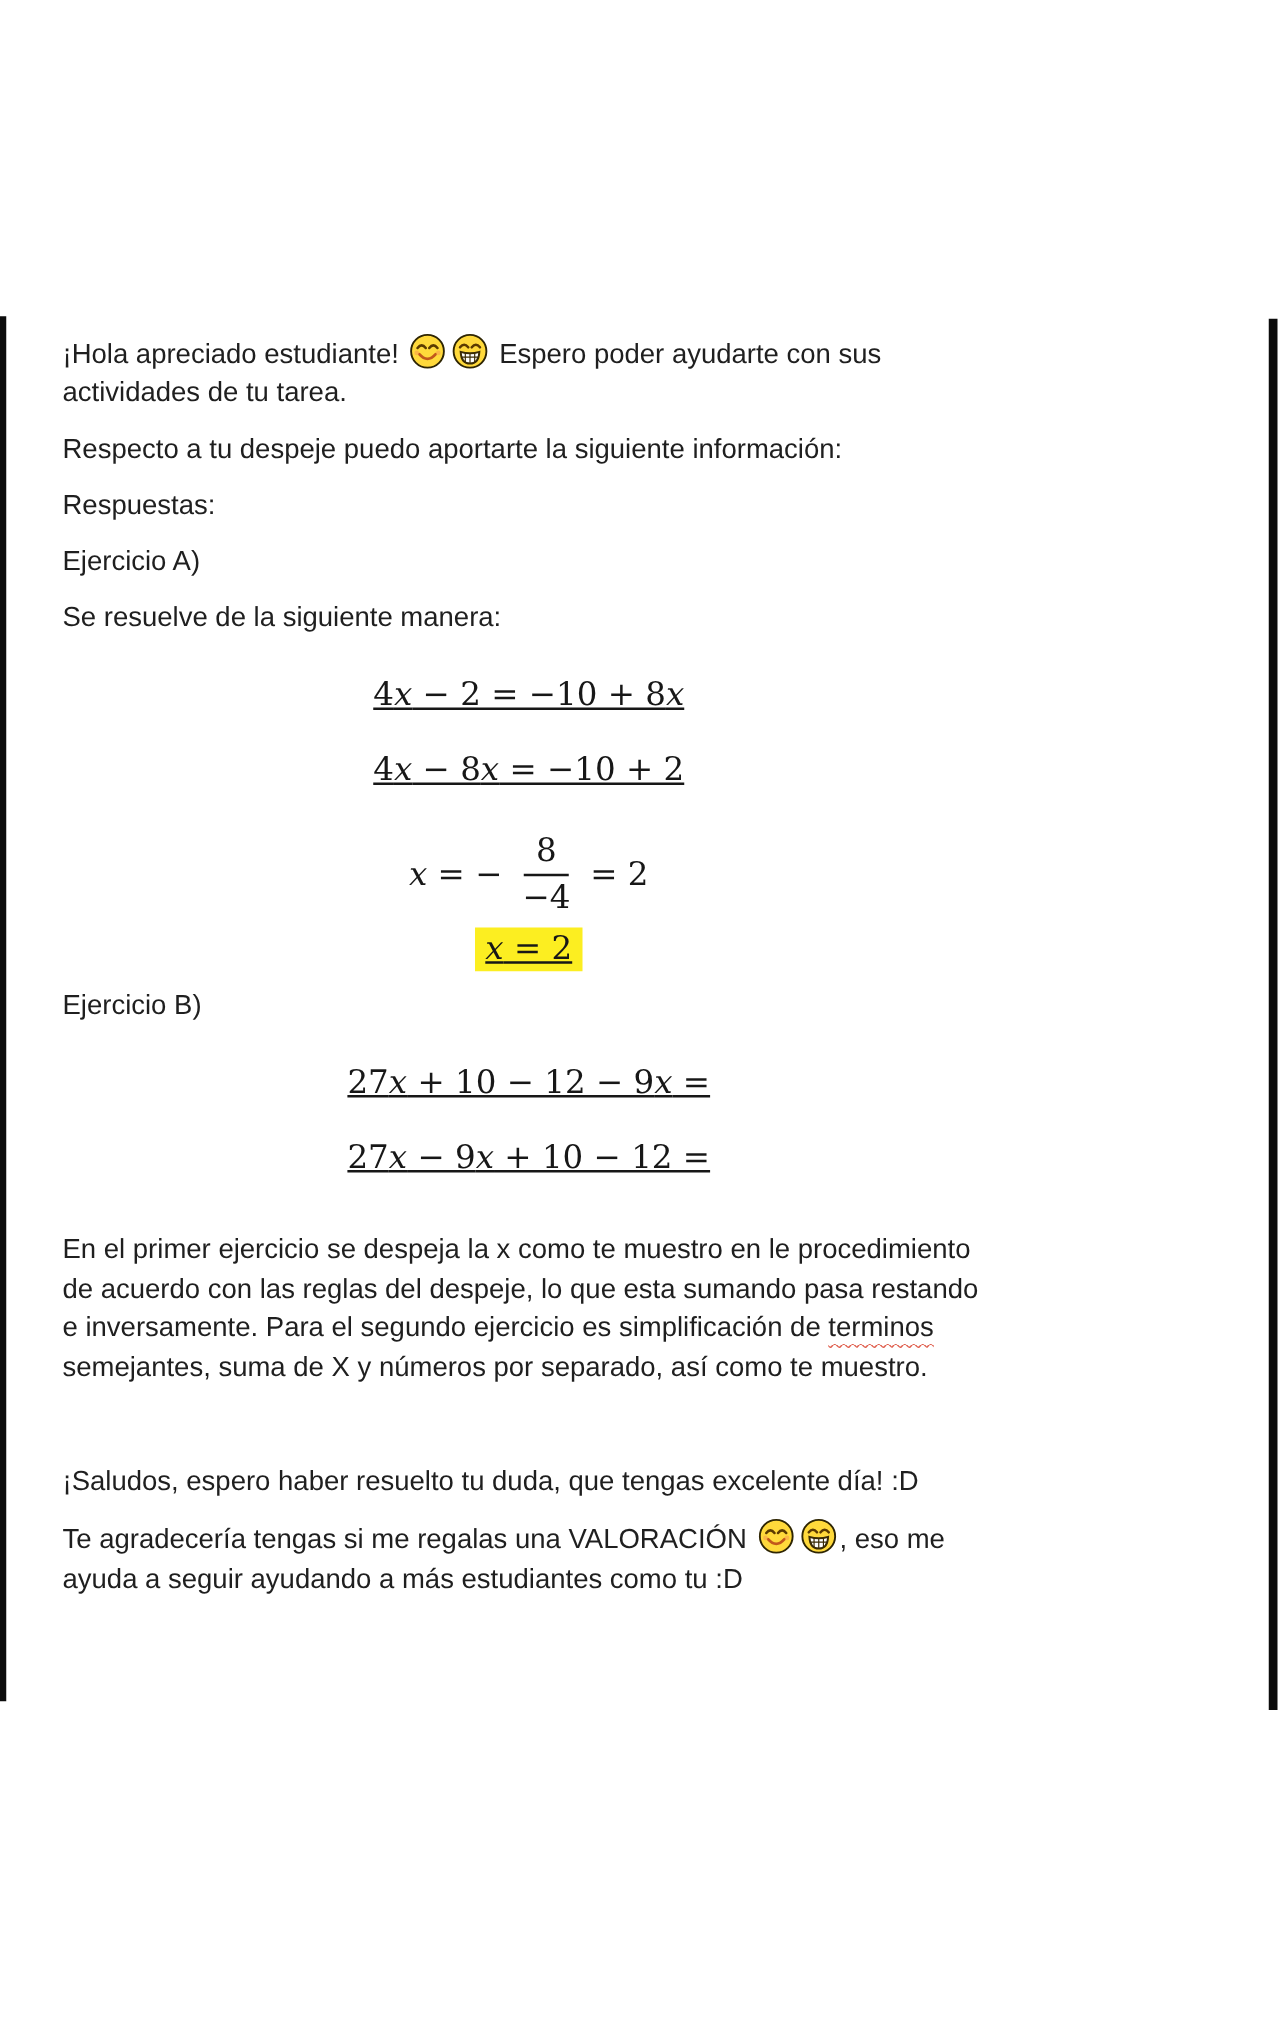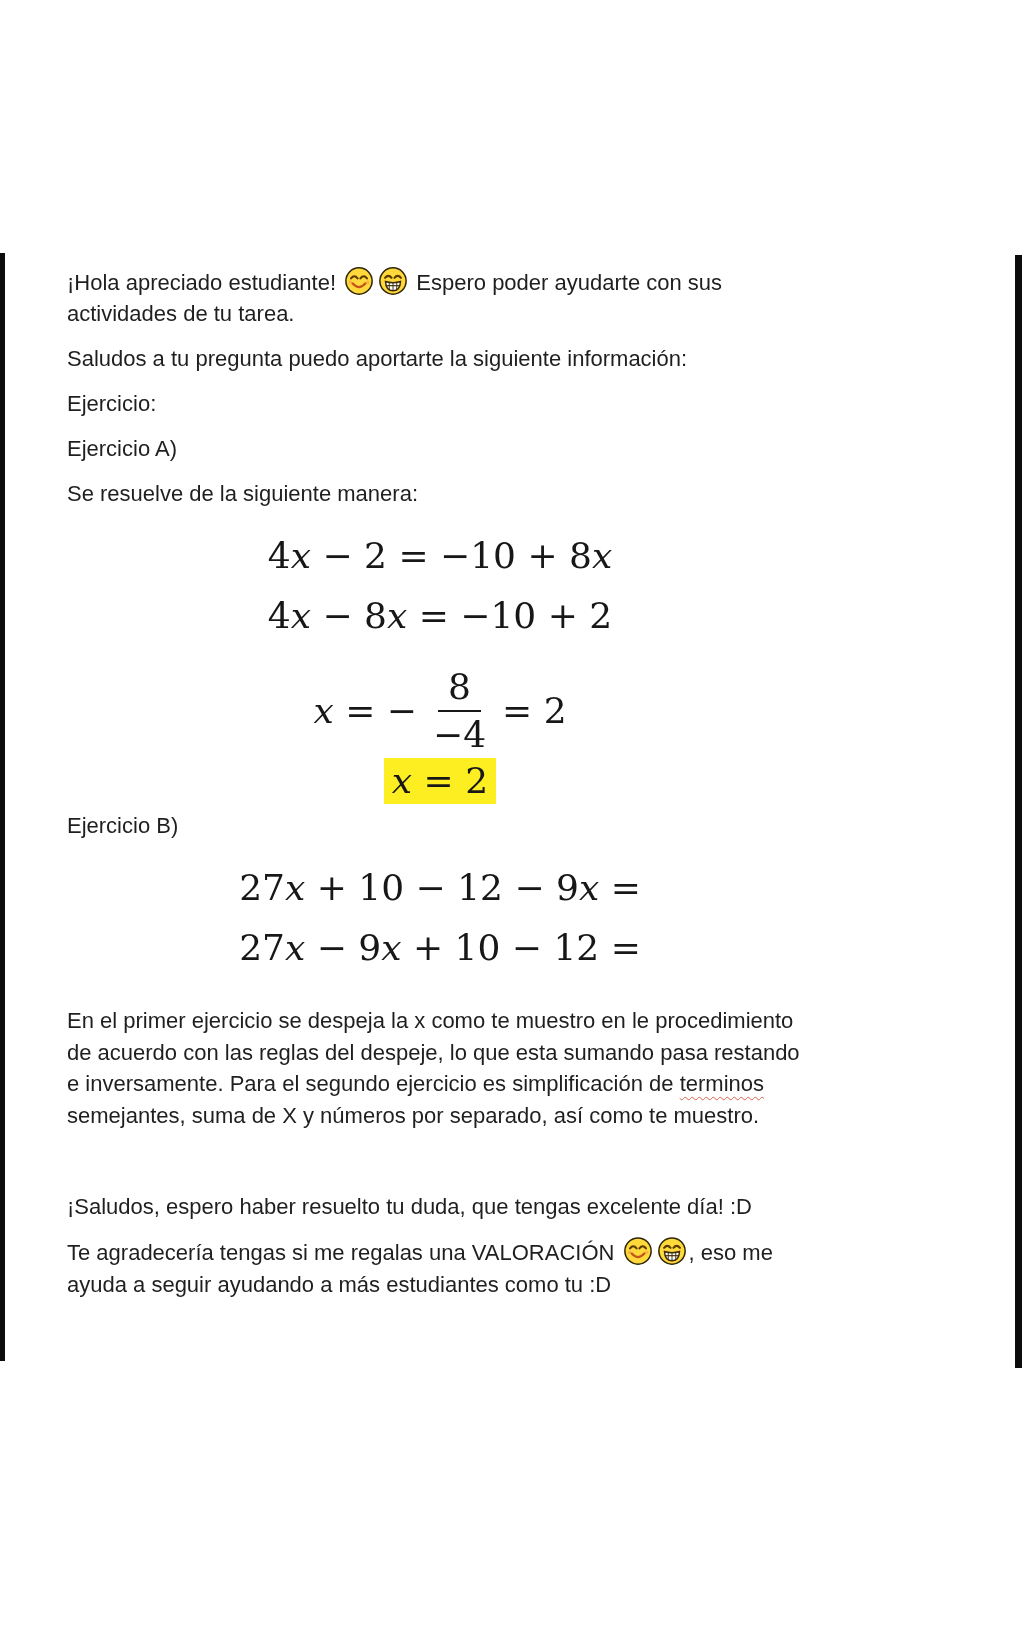--- a/index.html
+++ b/index.html
@@ -9,21 +9,21 @@
     font-family:"Liberation Sans", sans-serif;
     color:#1f1f1f;
     position:relative;
     overflow:hidden;
   }
   .page-edge{position:absolute;background:#0c0c0c;}
   .page-edge.left{left:0;top:253px;width:5px;height:1108px;}
   .page-edge.right{left:1015px;top:255px;width:7px;height:1113px;}
 
   .content{
-    position:absolute;top:0;left:0;width:844px;padding-left:17px;
+    position:absolute;top:0;left:0;width:844px;
   }
   .doc{
     padding:266px 48px 0 50px;
   }
   p.line{
     font-size:22px;
     line-height:31px;
     margin:0 0 14px 0;
   }
   p.para{
@@ -31,25 +31,26 @@
     line-height:31.5px;
     margin:14px 0 0 0;
     max-width:885px;
   }
   .spacer-lg{height:44px;}
   .spacer-md{height:16px;}
 
   
   .math-line{
     font-family:"DejaVu Serif", serif;
-    font-size:36px;
+    font-size:26px;
     line-height:34px;
     text-align:center;
     margin:0 0 10px 0;
     color:#171717;
+    text-decoration:underline;
   }
   .math-line .mx, .mx{font-style:italic;font-family:"DejaVu Serif", serif;}
   .frac-line{margin:8px 0 10px 0;}
   .frac-wrap{display:inline-flex;align-items:center;gap:6px;}
   .frac{
     display:inline-flex;flex-direction:column;align-items:center;
     vertical-align:middle;line-height:1.1;
   }
   .frac .num{padding:0 10px 3px 10px;border-bottom:2px solid #171717;}
   .frac .den{padding:3px 10px 0 10px;}
@@ -97,23 +98,23 @@
           </svg></span><span class="emoji"><svg viewBox="0 0 32 32">
             <circle cx="16" cy="16" r="14" fill="#ffd93b" stroke="#2e2503" stroke-width="1.6"></circle>
             <path d="M7.5 12.6 Q11 8.4 14.5 12.6" fill="none" stroke="#5b3a00" stroke-width="2.2" stroke-linecap="round"></path>
             <path d="M17.5 12.6 Q21 8.4 24.5 12.6" fill="none" stroke="#5b3a00" stroke-width="2.2" stroke-linecap="round"></path>
             <path d="M8 16.5 Q16 19 24 16.5 Q23.5 26.5 16 26.5 Q8.5 26.5 8 16.5 Z" fill="#ffffff" stroke="#3a2b05" stroke-width="1.6"></path>
             <path d="M8.4 21 L23.6 21" stroke="#3a2b05" stroke-width="1.2"></path>
             <path d="M12 17.6 L12 25.4 M16 18 L16 26 M20 17.6 L20 25.4" stroke="#3a2b05" stroke-width="1"></path>
           </svg></span>
       <span>Espero poder ayudarte con sus actividades de tu tarea.</span></p>
 
-    <p class="line">Saludos a tu pregunta puedo aportarte la siguiente información:</p>
+    <p class="line">Respecto a tu despeje puedo aportarte la siguiente información:</p>
 
-    <p class="line">Ejercicio:</p>
+    <p class="line">Respuestas:</p>
 
     <p class="line">Ejercicio A)</p>
 
     <p class="line">Se resuelve de la siguiente manera:</p>
 
     <div class="spacer-md"></div>
 
     <div class="math-line">4<i class="mx">x</i> − 2 = −10 + 8<i class="mx">x</i></div>
     <div class="spacer-md"></div>
     <div class="math-line">4<i class="mx">x</i> − 8<i class="mx">x</i> = −10 + 2</div>

